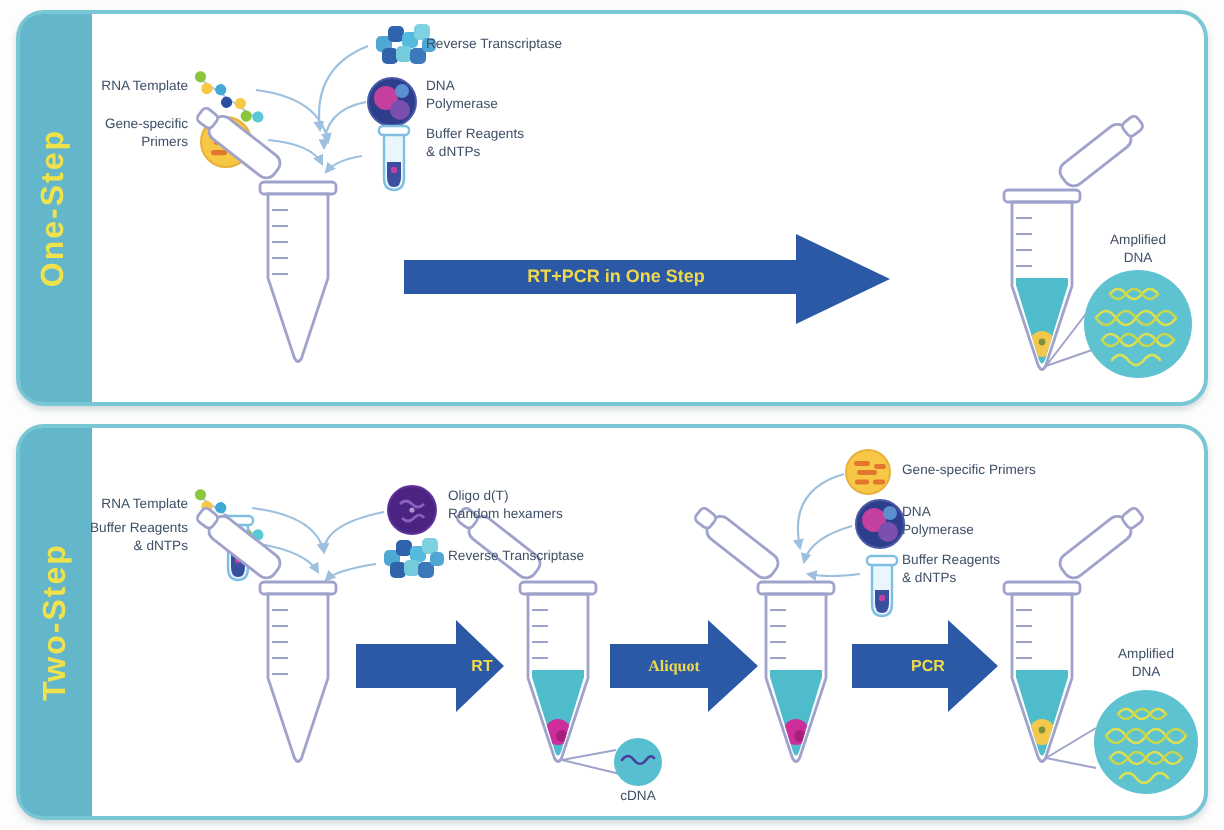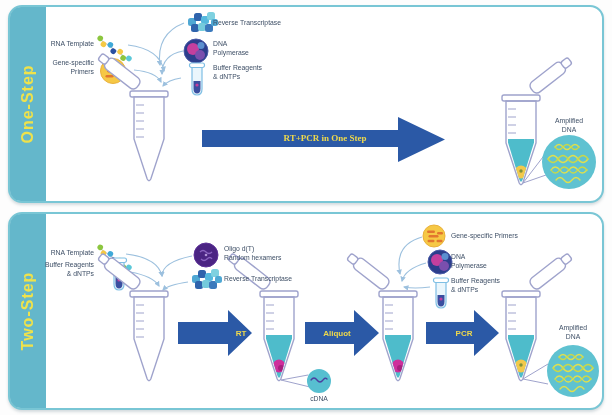--- a/index.html
+++ b/index.html
@@ -145,21 +145,21 @@
     </svg>
 
     <div class="lbl r" style="left:26px;top:33px;width:58px;">RNA Template</div>
     <div class="lbl r" style="left:24px;top:52px;width:60px;">Gene-specific
 Primers</div>
     <div class="lbl" style="left:203px;top:12px;">Reverse Transcriptase</div>
     <div class="lbl" style="left:203px;top:33px;">DNA
 Polymerase</div>
     <div class="lbl" style="left:203px;top:57px;">Buffer Reagents
 &amp; dNTPs</div>
-    <div class="arrow-lbl big" style="left:315px;top:131px;font-family:Liberation Serif, serif;">RT+PCR in One Step</div>
+    <div class="arrow-lbl big" style="left:298px;top:131px;">RT+PCR in One Step</div>
     <div class="lbl c" style="left:529px;top:110px;width:60px;">Amplified
 DNA</div>
   </div>
 
   <div class="panel" style="top:212px;">
     <div class="sidebar">
       <span>Two-Step</span>
     </div>
 
     <svg class="gfx" width="596" height="198" viewBox="0 0 596 198">
@@ -364,20 +364,20 @@
 &amp; dNTPs</div>
     <div class="lbl" style="left:214px;top:31px;">Oligo d(T)
 Random hexamers</div>
     <div class="lbl" style="left:214px;top:61px;">Reverse Transcriptase</div>
     <div class="lbl" style="left:441px;top:18px;">Gene-specific Primers</div>
     <div class="lbl" style="left:441px;top:39px;">DNA
 Polymerase</div>
     <div class="lbl" style="left:441px;top:63px;">Buffer Reagents
 &amp; dNTPs</div>
     <div class="arrow-lbl sm" style="left:200px;top:119px;margin-left:31px;">RT</div>
-    <div class="arrow-lbl sm" style="left:327px;top:119px;">Aliquot</div>
+    <div class="arrow-lbl sm" style="left:327px;top:119px;font-family:Liberation Serif, serif;">Aliquot</div>
     <div class="arrow-lbl sm" style="left:447px;top:119px;padding-left:14px;">PCR</div>
     <div class="lbl c" style="left:289px;top:181px;width:40px;">cDNA</div>
     <div class="lbl c" style="left:533px;top:110px;width:60px;">Amplified
 DNA</div>
   </div>
 
 </div>
 
 </body></html>

